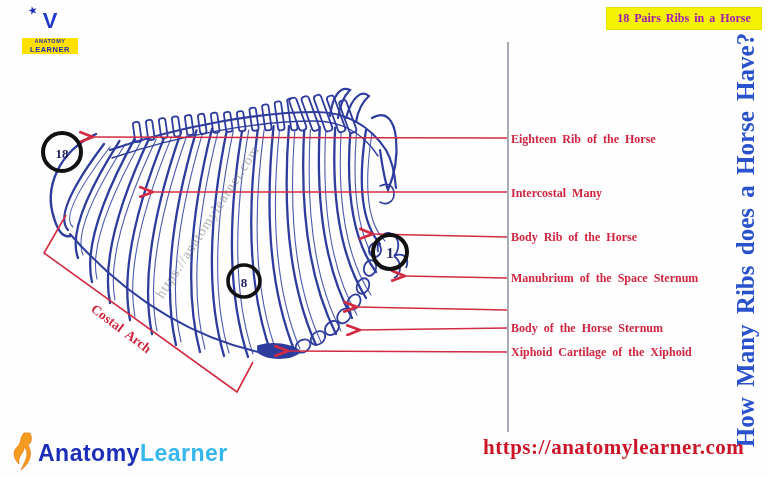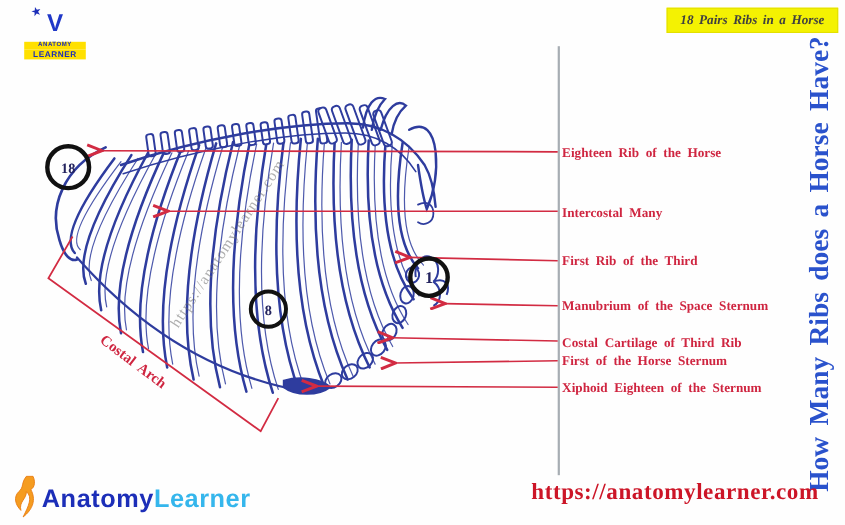--- a/index.html
+++ b/index.html
@@ -13,21 +13,21 @@
         color:#2038c8;line-height:30px;}
   .logo-top .star{position:absolute;left:6px;top:-2px;font-size:11px;color:#1c2eb8;transform:rotate(-15deg);}
   .logo-top .band1{background:#ffe000;color:#1c2eb8;font-family:"Liberation Sans",sans-serif;
         font-weight:700;font-size:5.5px;line-height:7px;letter-spacing:.5px;}
   .logo-top .band2{background:#ffe000;color:#1c2eb8;font-family:"Liberation Sans",sans-serif;
         font-weight:800;font-size:7.5px;line-height:9px;letter-spacing:.5px;}
 
   
   .banner{position:absolute;left:606px;top:7px;width:156px;height:23px;background:#f4f202;
         border:1px solid #e3e000;box-sizing:border-box;display:flex;align-items:center;justify-content:center;}
-  .banner span{color:#404040;font-weight:700;font-size:12px;word-spacing:2px;font-style:italic;}
+  .banner span{color:#a21caf;font-weight:700;font-size:12px;word-spacing:2px;}
 
   
   .divider{position:absolute;left:507px;top:42px;width:2px;height:390px;background:#a7adb3;}
 
   
   .side-title{position:absolute;left:746px;top:240px;transform:translate(-50%,-50%) rotate(-90deg);
         white-space:nowrap;color:#2a52cc;font-weight:700;font-size:25px;word-spacing:4px;}
 
   
   .anno{position:absolute;left:511px;color:#cf2540;font-weight:700;font-size:12px;
@@ -187,25 +187,24 @@
       <text x="390" y="253" font-size="15" text-anchor="middle" dominant-baseline="central">1</text>
     </g>
   </svg>
 
   <div class="watermark">https://anatomylearner.com</div>
 
   <div class="costal">Costal Arch</div>
 
   <div class="anno" style="top:132px">Eighteen Rib of the Horse</div>
   <div class="anno" style="top:186px">Intercostal Many</div>
-  <div class="anno" style="top:230px">First Rib of the Third</div>
+  <div class="anno" style="top:230px">Body Rib of the Horse</div>
   <div class="anno" style="top:271px">Manubrium of the Space Sternum</div>
-  <div class="anno" style="top:304px">Costal Cartilage of Third Rib</div>
-  <div class="anno" style="top:321px">First of the Horse Sternum</div>
-  <div class="anno" style="top:345px">Xiphoid Eighteen of the Sternum</div>
+  <div class="anno" style="top:321px">Body of the Horse Sternum</div>
+  <div class="anno" style="top:345px">Xiphoid Cartilage of the Xiphoid</div>
 
   <div class="brand-bottom">
     <svg width="30" height="42" viewBox="0 0 30 42" style="position:static">
       <path d="M16,1 C11,7 14,11 9,15 C4,20 6,27 11,32 C9,24 16,22 16,15 C22,20 18,28 13,38 C22,31 25,22 20,13 C24,11 24,5 22,1 Z" fill="#f59c20" stroke="#e87b10" stroke-width="0.8"></path>
     </svg>
     <span class="txt p1">Anatomy</span>
       <span class="txt p2">Learner</span>
   </div>
 
   <div class="footer-url">https://anatomylearner.com</div>

